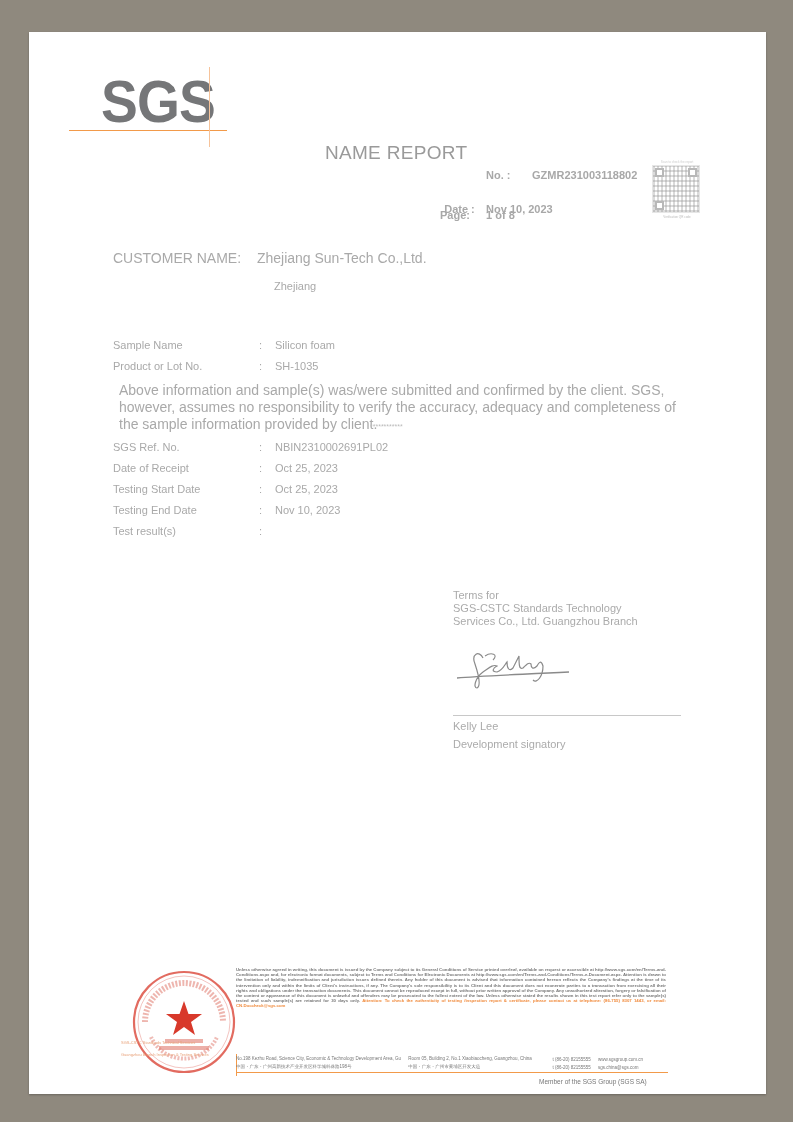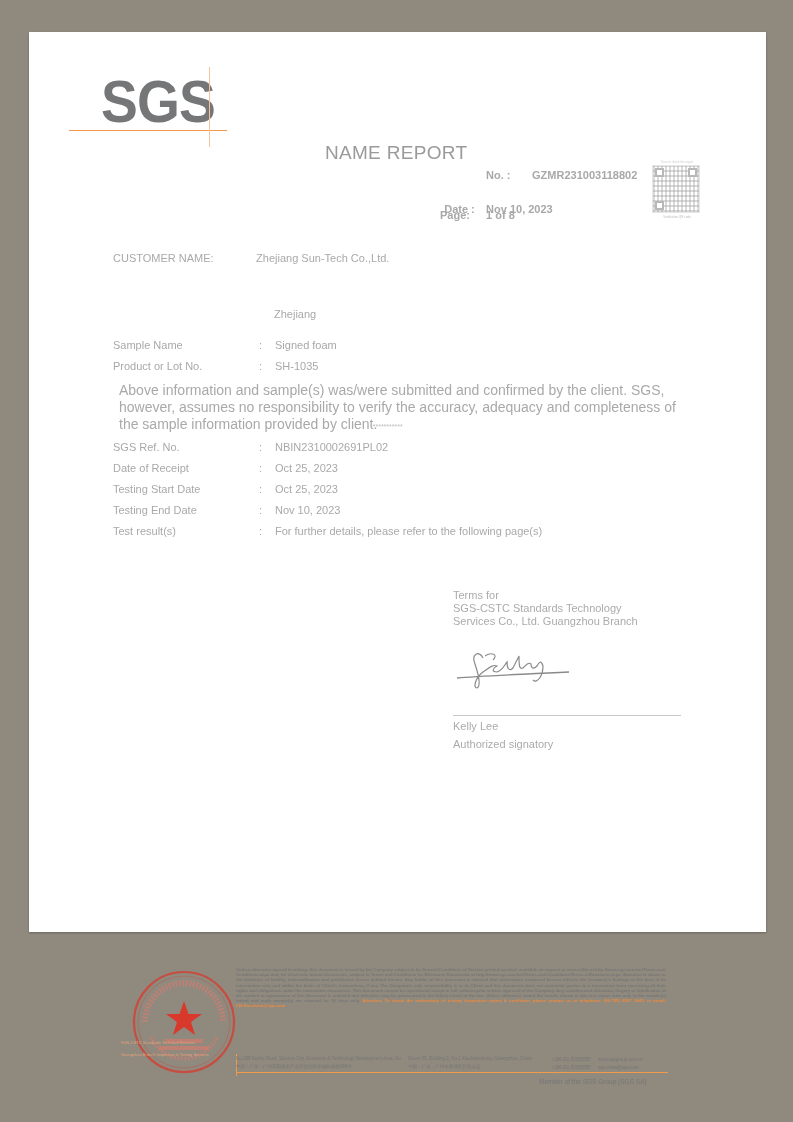--- a/index.html
+++ b/index.html
@@ -5,21 +5,21 @@
     * { box-sizing: border-box; margin: 0; padding: 0; }
     html, body { width: 793px; height: 1122px; overflow: hidden; }
     body {
       background: #8f897e;
       font-family: "Liberation Sans", sans-serif;
       position: relative;
     }
     .page {
       position: absolute;
       left: 29px; top: 32px;
-      width: 737px; height: 900px;
+      width: 737px; height: 1062px;
       background: #ffffff;
       box-shadow: 0 1px 2px rgba(0,0,0,0.25);
     }
 
     
     .logo-text {
       position: absolute; left: 72px; top: 40px;
       font-family: "Liberation Sans", sans-serif;
       font-weight: bold; font-size: 60px; letter-spacing: -1px;
       color: #757678; line-height: 60px;
@@ -40,21 +40,21 @@
       position: absolute; left: 623px; top: 133px; width: 48px; height: 48px;
       background:
         repeating-linear-gradient(90deg, rgba(150,150,150,0.35) 0 2px, transparent 2px 4px),
         repeating-linear-gradient(0deg, rgba(150,150,150,0.35) 0 2px, transparent 2px 5px);
       border: 1px solid #e6e6e6;
     }
     .qr .corner { position: absolute; width: 9px; height: 9px; border: 2px solid #b8b8b8; background: #fff; }
     .qr-caption { position: absolute; left: 622px; top: 183px; width: 52px; font-size: 3px; color: #bbb; text-align: center; line-height: 4px; }
     .qr-top { position: absolute; left: 622px; top: 128px; width: 52px; font-size: 3px; color: #ccc; text-align: center; }
 
-    .field { position: absolute; left: 84px; font-size: 11px; color: #a9a9a9; line-height: 20px; }
+    .field { position: absolute; left: 84px; font-size: 14px; color: #a9a9a9; line-height: 20px; }
     .field .lbl { display: inline-block; width: 140px; }
     .field .val { display: inline-block; }
     .addr-cont { position: absolute; left: 245px; font-size: 11px; color: #a9a9a9; }
 
     .kv { position: absolute; left: 84px; font-size: 11px; color: #a9a9a9; width: 570px; }
     .kv .lbl { position: absolute; left: 0; width: 140px; }
     .kv .colon { position: absolute; left: 146px; }
     .kv .val { position: absolute; left: 162px; width: 420px; line-height: 13px; }
 
     .notice {
@@ -111,26 +111,26 @@
     <div class="corner" style="left:2px;top:2px;"></div>
     <div class="corner" style="right:2px;top:2px;"></div>
     <div class="corner" style="left:2px;bottom:2px;"></div>
   </div>
   <div class="qr-caption">Verification QR code</div>
 
   <div class="field" style="top:216px;">
     <span class="lbl">CUSTOMER NAME:</span>
     <span class="val">Zhejiang Sun-Tech Co.,Ltd.</span>
   </div>
-  <div class="addr-cont" style="top:276px;text-align:center;">Zhejiang</div>
+  <div class="addr-cont" style="top:248px;text-align:center;">Zhejiang</div>
 
   <div class="kv" style="top:307px;">
     <span class="lbl">Sample Name</span>
     <span class="colon">:</span>
-    <span class="val">Signed foam</span>
+    <span class="val">Silicon foam</span>
   </div>
   <div class="kv" style="top:328px;">
     <span class="lbl">Product or Lot No.</span>
     <span class="colon">:</span>
     <span class="val">SH-1035</span>
   </div>
 
   <div class="notice">Above information and sample(s) was/were submitted and confirmed by the client. SGS, however, assumes no responsibility to verify the accuracy, adequacy and completeness of the sample information provided by client.</div>
   <div class="stars">************</div>
 
@@ -151,37 +151,36 @@
   </div>
   <div class="kv" style="top:472px;">
     <span class="lbl">Testing End Date</span>
     <span class="colon">:</span>
     <span class="val">Nov 10, 2023</span>
   </div>
   <div class="kv" style="top:493px;">
     <span class="lbl">Test result(s)</span>
     <span class="colon">:</span>
     <span class="val">
-      <span style="display:block;">For further details, please refer to the following page(s)</span>
     </span>
   </div>
 
   <div class="sign-block" style="top:557px;">Terms for</div>
   <div class="sign-block" style="top:570px;">SGS-CSTC Standards Technology</div>
   <div class="sign-block" style="top:583px;">Services Co., Ltd. Guangzhou Branch</div>
 
   <svg class="signature" viewBox="0 0 140 50">
     <path d="M8 36 C30 34, 60 33, 120 30" stroke="#8a8a8a" stroke-width="1.3" fill="none"></path>
     <path d="M34 16 C30 8, 22 12, 26 22 C30 34, 32 44, 28 46 C24 46, 26 36, 34 30 C40 26, 44 22, 48 24 C44 26, 42 30, 48 30 C54 28, 56 22, 58 20 C58 26, 60 30, 64 26 C66 22, 68 18, 70 14 C70 22, 70 28, 74 26 C78 22, 80 20, 82 22 C82 26, 84 28, 88 24 C90 20, 92 18, 94 24 C94 34, 88 42, 84 38" stroke="#8a8a8a" stroke-width="1.2" fill="none"></path>
     <path d="M36 14 C42 10, 50 12, 44 18" stroke="#8a8a8a" stroke-width="1.1" fill="none"></path>
   </svg>
 
   <div class="sign-line"></div>
   <div class="sign-block" style="top:688px;">Kelly Lee</div>
-  <div class="sign-block" style="top:706px;">Authorized signatory</div>
+  <div class="sign-block" style="top:706px;">Development signatory</div>
 
   <svg class="stamp" viewBox="0 0 110 110">
     <circle cx="55" cy="55" r="50" stroke="#d8392b" stroke-width="2.2" fill="none" opacity="0.75"></circle>
     <circle cx="55" cy="55" r="46" stroke="#d8392b" stroke-width="0.6" fill="none" opacity="0.5"></circle>
     <path d="M16 55 A39 39 0 0 1 94 55" stroke="#e07a6e" stroke-width="6" fill="none" stroke-dasharray="2 1.5" opacity="0.55"></path>
     <path d="M22 70 A36 36 0 0 0 88 70" stroke="#e07a6e" stroke-width="4" fill="none" stroke-dasharray="2 1.5" opacity="0.5"></path>
     <polygon points="55,34 59.5,47 73,47 62,55 66,68 55,60 44,68 48,55 37,47 50.5,47" fill="#d8392b"></polygon>
     <rect x="36" y="72" width="38" height="4" fill="#e07a6e" opacity="0.6"></rect>
     <rect x="30" y="79" width="50" height="4" fill="#e07a6e" opacity="0.6"></rect>
   </svg>

